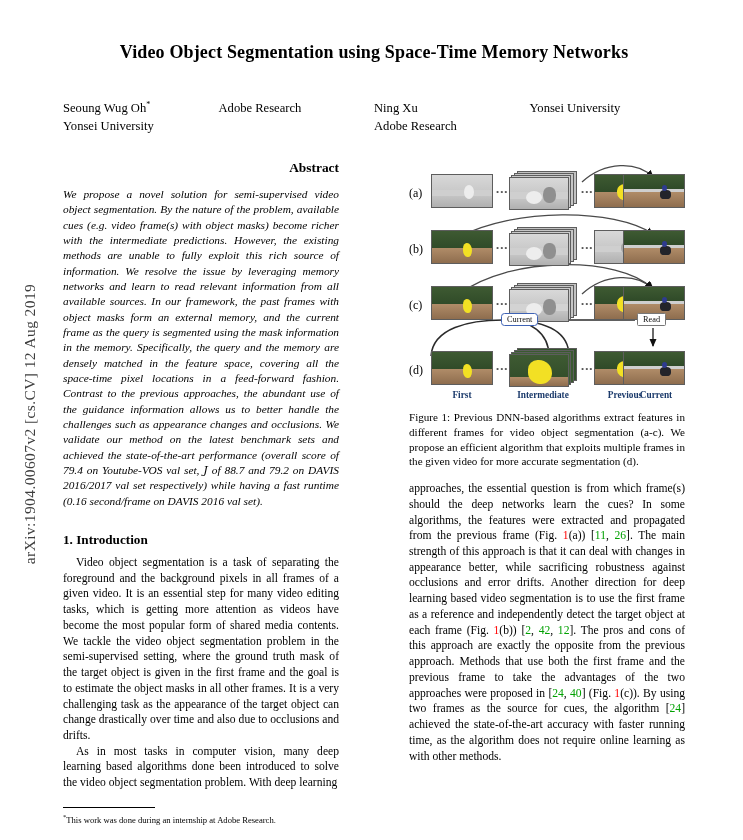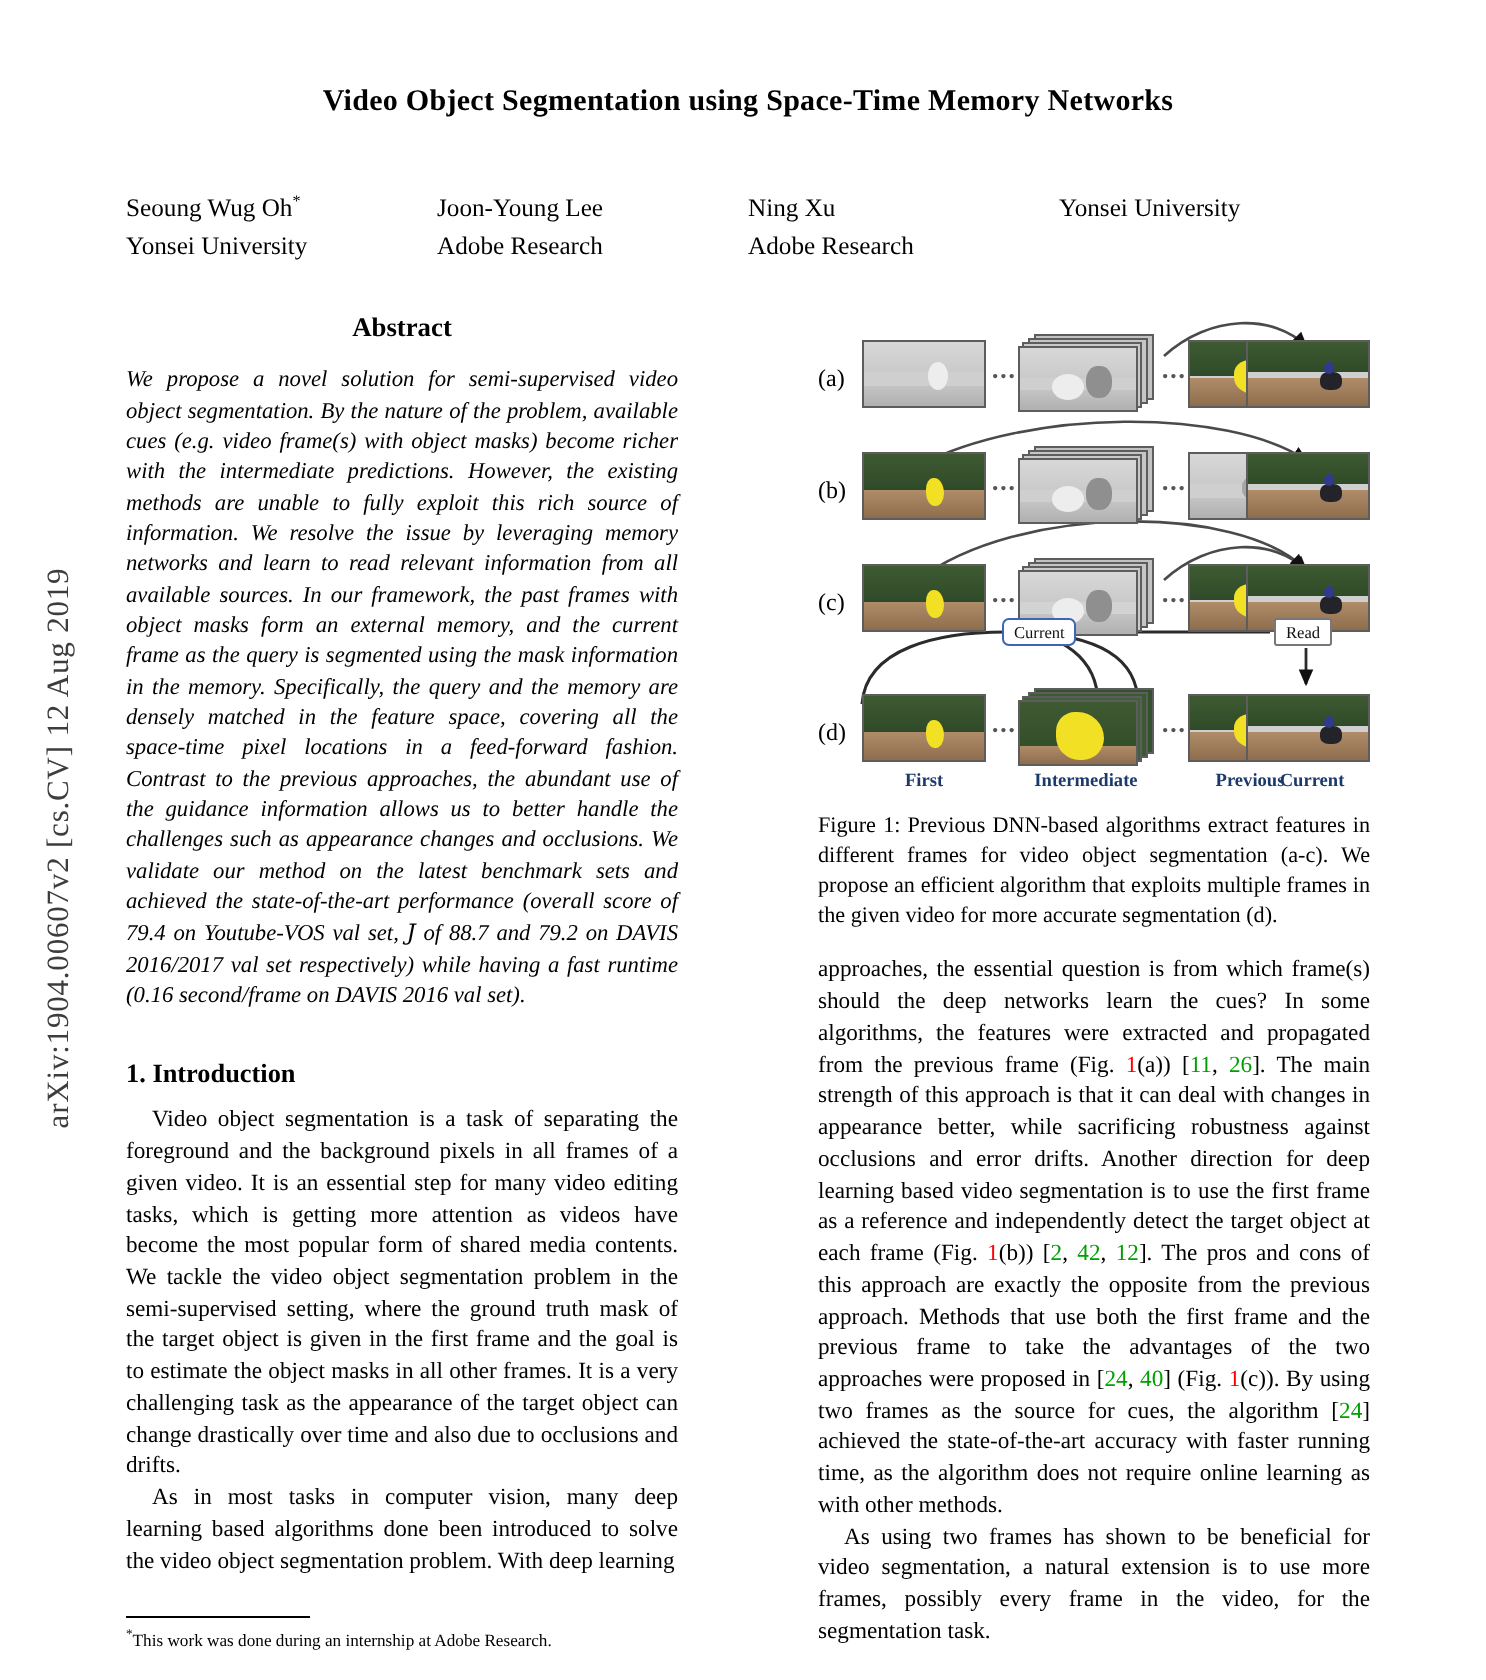--- a/index.html
+++ b/index.html
@@ -33,21 +33,21 @@
   
   #page {
     position: absolute;
     left: 63px;
     top: 0;
     width: 622px;
     height: 840px;
   }
 
   #title {
-    font-size: 15px;
+    font-size: 18px;
     font-weight: bold;
     text-align: center;
     letter-spacing: 0.15px;
     margin-top: 42px;
     line-height: 1.2;
   }
 
   #authors {
     display: flex;
     margin-top: 35px;
@@ -72,21 +72,21 @@
     align-items: flex-start;
   }
   .col {
     width: 276px;
   }
   .col-left { margin-right: 70px; }
 
   .section-head {
     font-size: 13.4px;
     font-weight: bold;
-    text-align: center;
+    text-align: right;
     margin-bottom: 11px;
   }
   .section-head-left {
     font-size: 13.2px;
     font-weight: bold;
     text-align: left;
     margin: 0 0 7px 0;
   }
 
   .abstract-body {
@@ -242,21 +242,20 @@
 <div id="page">
 
   <div id="title">Video Object Segmentation using Space-Time Memory Networks</div>
 
   <div id="authors">
     <div class="author-block">
       <div class="author-name"><span>Seoung Wug Oh</span><sup>*</sup></div>
       <div class="author-aff">Yonsei University</div>
     </div>
     <div class="author-block">
-      <div class="author-name">Joon-Young Lee</div>
       <div class="author-aff">Adobe Research</div>
     </div>
     <div class="author-block">
       <div class="author-name">Ning Xu</div>
       <div class="author-aff">Adobe Research</div>
     </div>
     <div class="author-block">
       <div class="author-aff">Yonsei University</div>
     </div>
   </div>
@@ -493,18 +492,17 @@
           <div class="colname" style="left:185px; top:230px; width:62px;">Previous</div>
           <div class="colname" style="left:214px; top:230px; width:62px; left:216px;">Current</div>
 
         </div>
 
         <div id="fig-caption"><span>Figure 1:</span><span> Previous DNN-based algorithms extract features in different frames for video object segmentation (a-c). We propose an efficient algorithm that exploits multiple frames in the given video for more accurate segmentation (d).</span></div>
       </div>
 
       <div id="right-body" class="body-text">
         <p><span>approaches, the essential question is from which frame(s) should the deep networks learn the cues? In some algorithms, the features were extracted and propagated from the previous frame (Fig. </span><span class="ref-fig">1</span><span>(a)) [</span><span class="ref-cite">11</span><span>, </span><span class="ref-cite">26</span><span>]. The main strength of this approach is that it can deal with changes in appearance better, while sacrificing robustness against occlusions and error drifts. Another direction for deep learning based video segmentation is to use the first frame as a reference and independently detect the target object at each frame (Fig. </span><span class="ref-fig">1</span><span>(b)) [</span><span class="ref-cite">2</span><span>, </span><span class="ref-cite">42</span><span>, </span><span class="ref-cite">12</span><span>]. The pros and cons of this approach are exactly the opposite from the previous approach. Methods that use both the first frame and the previous frame to take the advantages of the two approaches were proposed in [</span><span class="ref-cite">24</span><span>, </span><span class="ref-cite">40</span><span>] (Fig. </span><span class="ref-fig">1</span><span>(c)). By using two frames as the source for cues, the algorithm [</span><span class="ref-cite">24</span><span>] achieved the state-of-the-art accuracy with faster running time, as the algorithm does not require online learning as with other methods.</span></p>
-        <p class="indent">As using two frames has shown to be beneficial for video segmentation, a natural extension is to use more frames, possibly every frame in the video, for the segmentation task.</p>
       </div>
 
     </div>
   </div>
 </div>
 
 </body></html>

